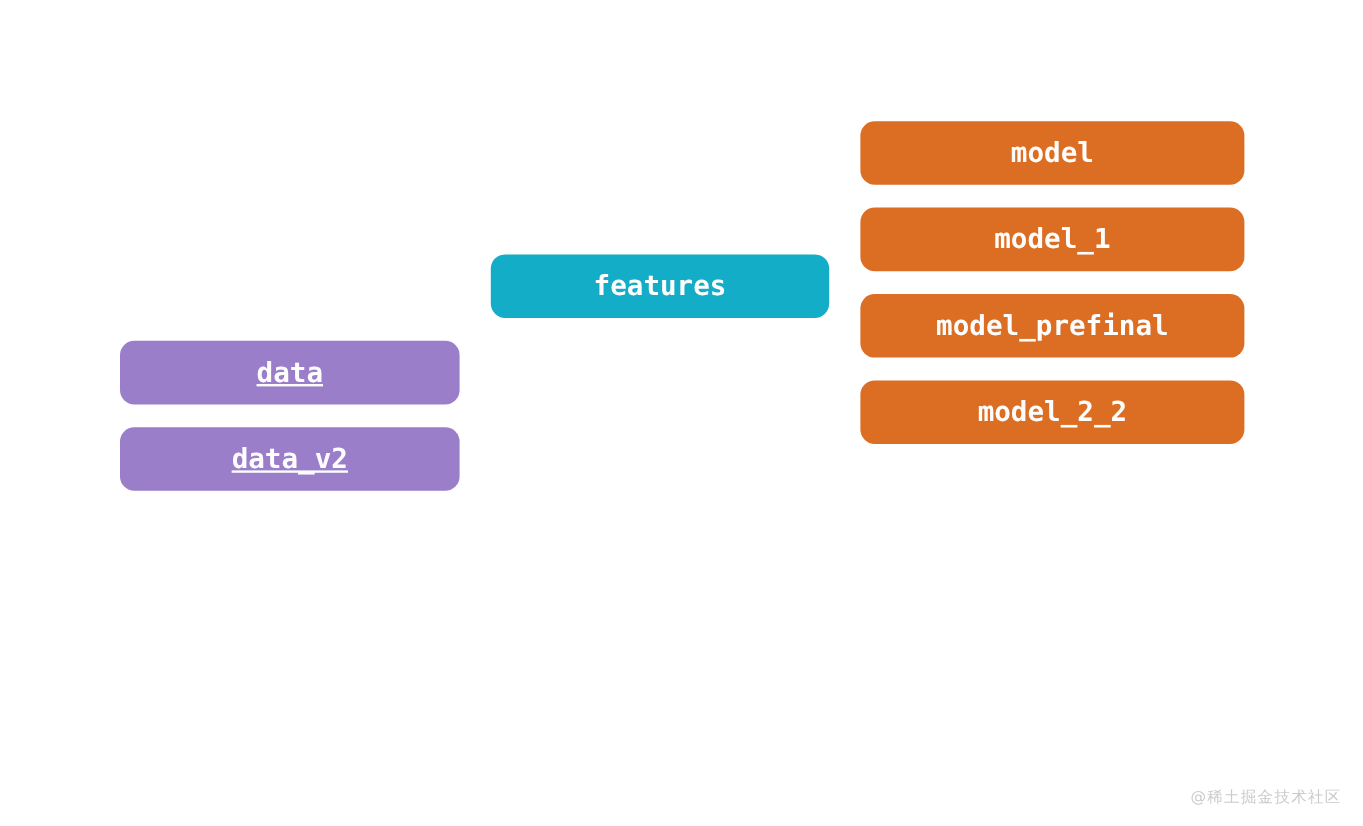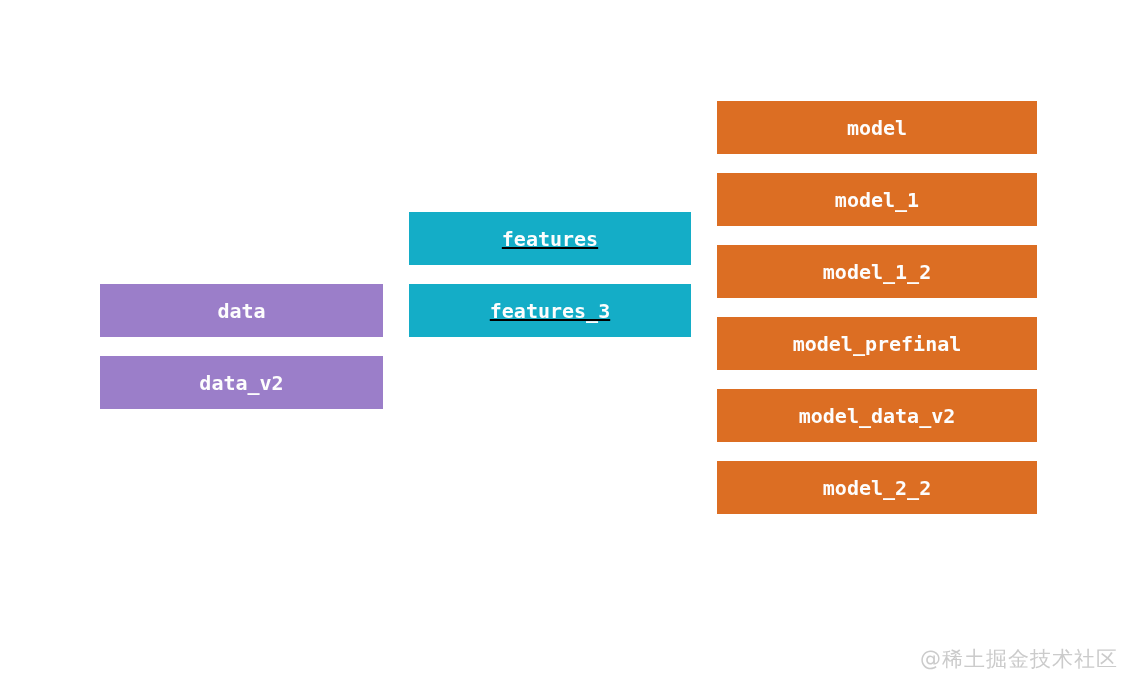--- a/index.html
+++ b/index.html
@@ -12,61 +12,58 @@
     font-family: "DejaVu Sans Mono", "Liberation Mono", monospace;
   }
   .column {
     position: absolute;
     display: flex;
     flex-direction: column;
     gap: 19px;
   }
   .node {
     height: 53px;
-    border-radius: 0;
+    border-radius: 12px;
     display: flex;
     align-items: center;
     justify-content: center;
     color: var(--node_text, #fdfdfd);
-    font-size: 20px;
+    font-size: 23px;
     font-weight: bold;
     white-space: pre;
   }
   #col-data     { left: 100px; top: 284px; width: 283px; }
-  #col-features { left: 409px; top: 212px; width: 282px; text-decoration: underline; }
+  #col-features { left: 409px; top: 212px; width: 282px; }
   #col-models   { left: 717px; top: 101px; width: 320px; }
-  #col-data .node     { background: var(--purple, #9b7ec9); }
+  #col-data .node     { background: var(--purple, #9b7ec9); text-decoration: underline; }
   #col-features .node { background: var(--teal,   #14adc7); }
   #col-models .node   { background: var(--orange, #dc6e23); }
   .watermark {
     position: absolute;
     right: 18px;
     bottom: 15px;
     font-family: "DejaVu Sans", "Liberation Sans", sans-serif;
-    font-size: 21px;
+    font-size: 13px;
     letter-spacing: 1px;
     color: var(--watermark, #cbcbcb);
     text-shadow: 0 1px 0 #ffffff;
   }
 </style>
 </head>
 <body style="background: rgb(255, 255, 255);">
 
 <div class="column" id="col-data">
   <div class="node">data</div>
   <div class="node">data_v2</div>
 </div>
 
 <div class="column" id="col-features">
   <div class="node">features</div>
-  <div class="node">features_3</div>
 </div>
 
 <div class="column" id="col-models">
   <div class="node">model</div>
   <div class="node">model_1</div>
-  <div class="node">model_1_2</div>
   <div class="node">model_prefinal</div>
-  <div class="node">model_data_v2</div>
   <div class="node">model_2_2</div>
 </div>
 
 <div class="watermark">@稀土掘金技术社区</div>
 
 </body></html>

